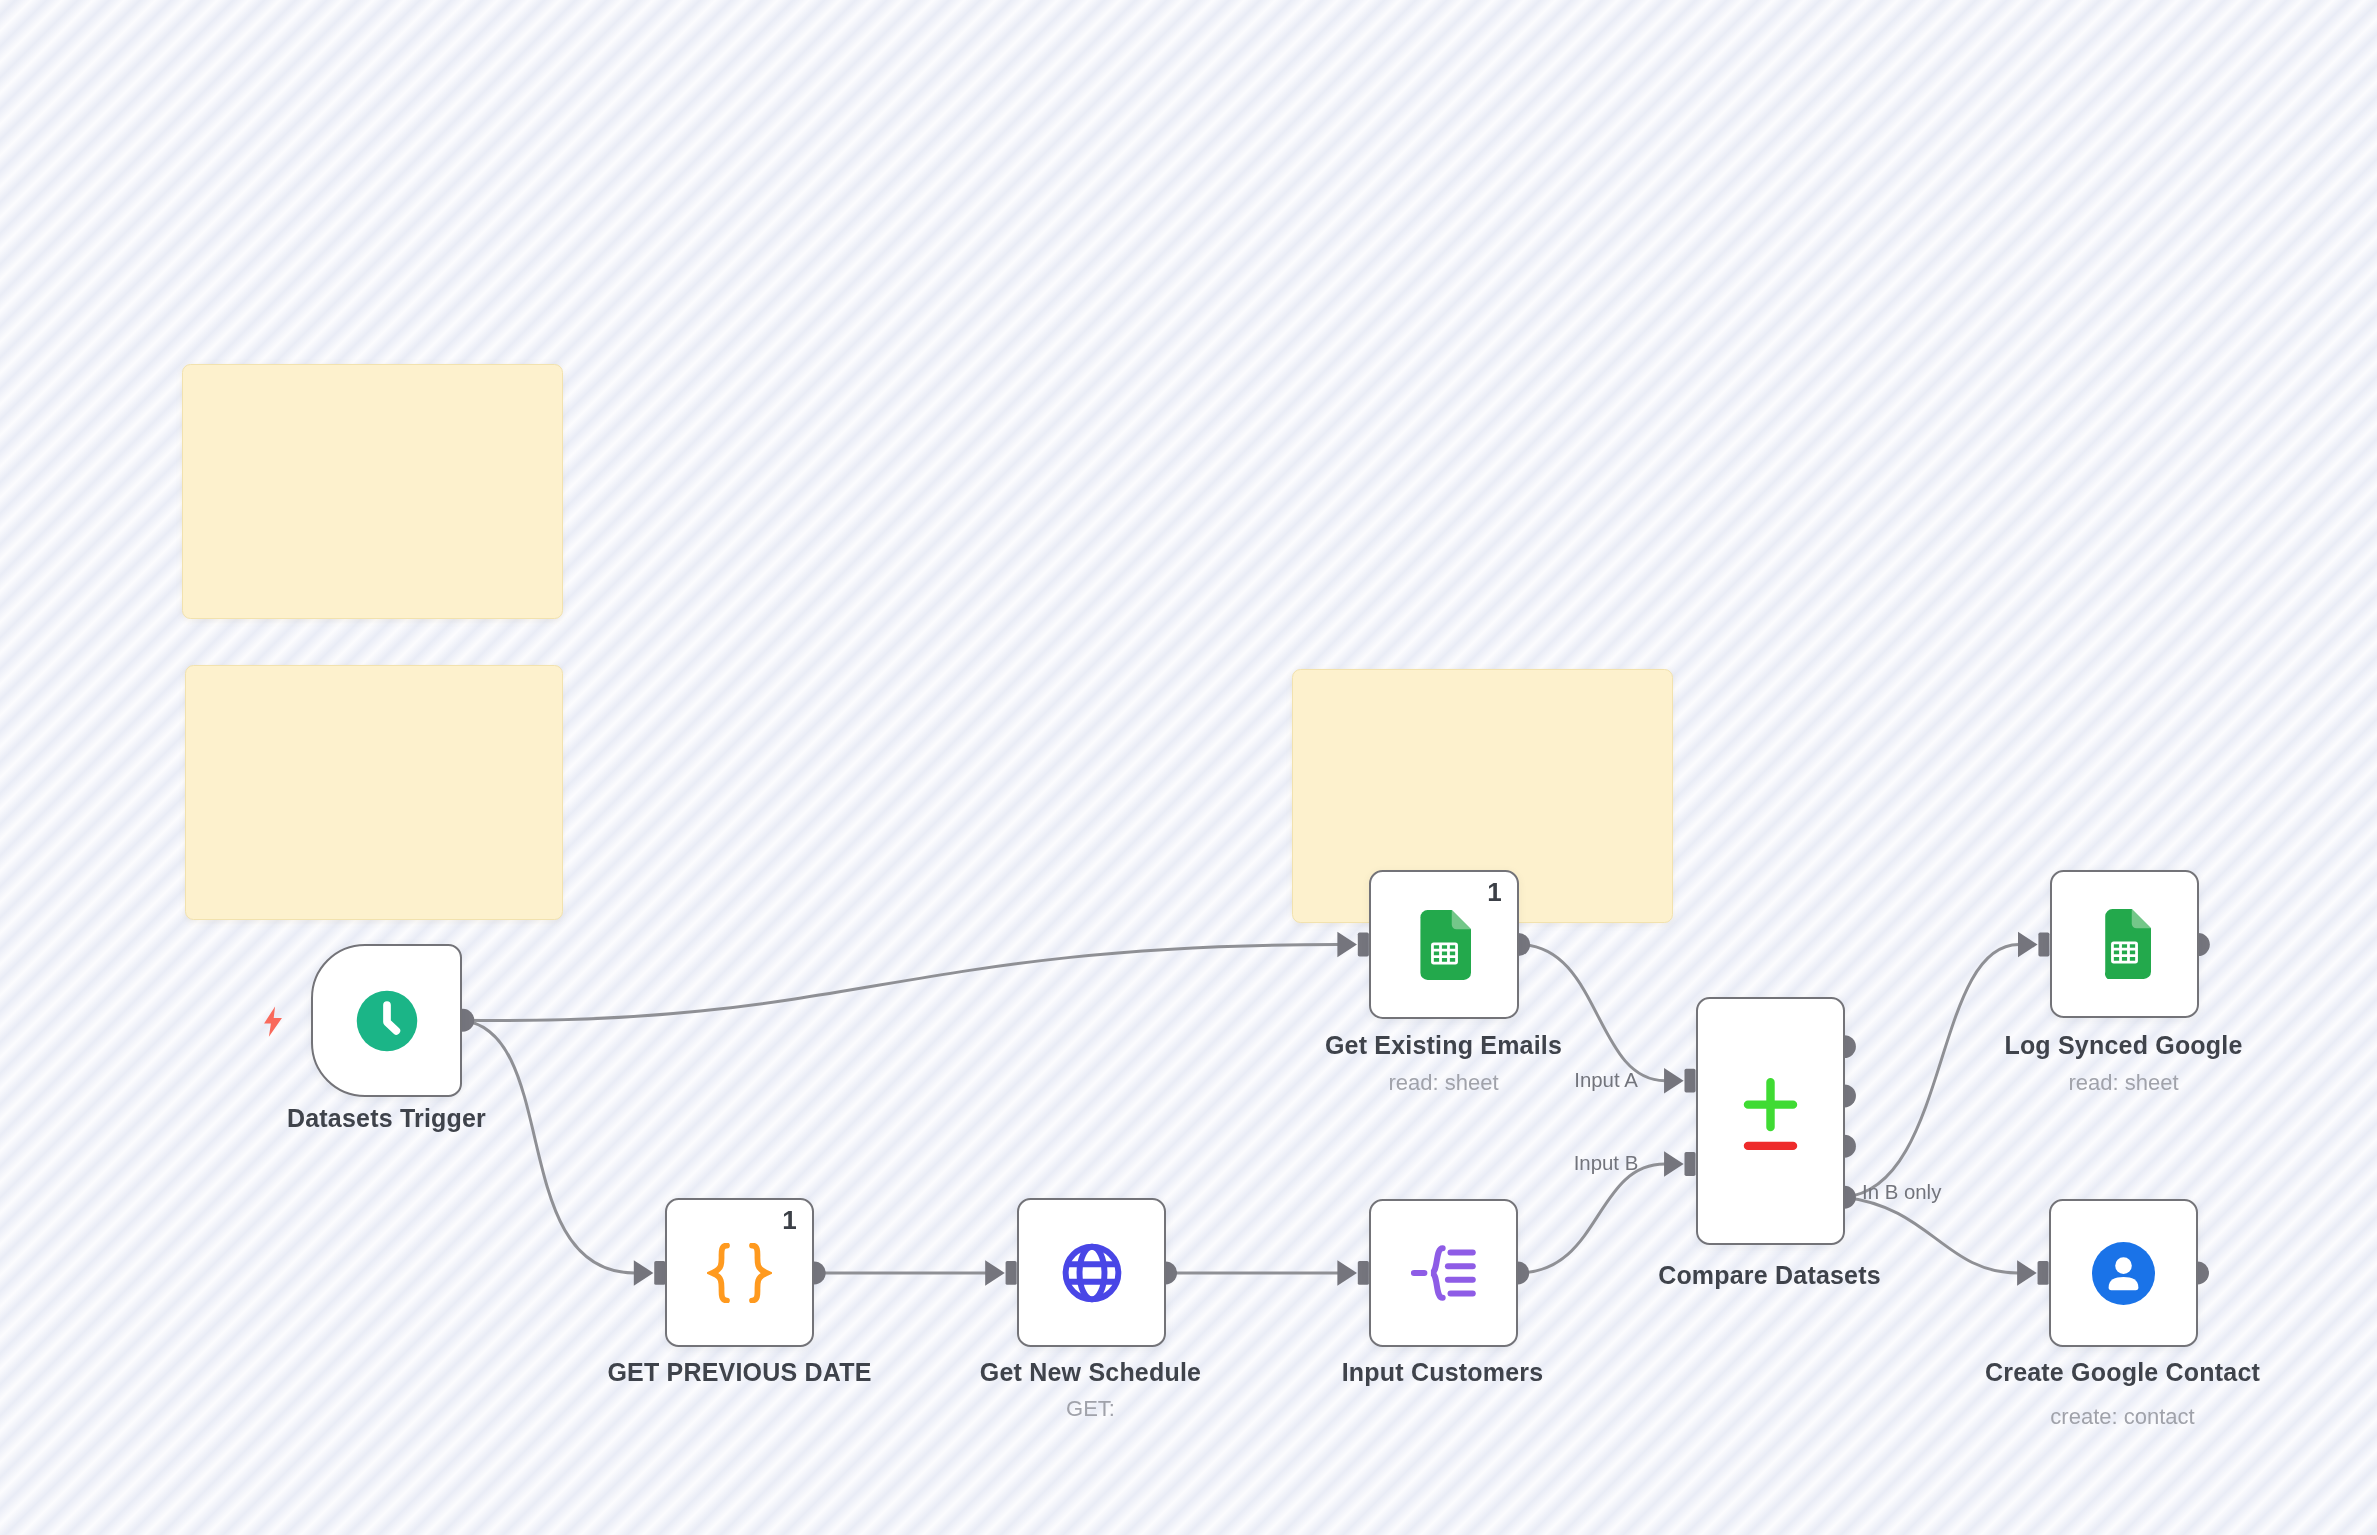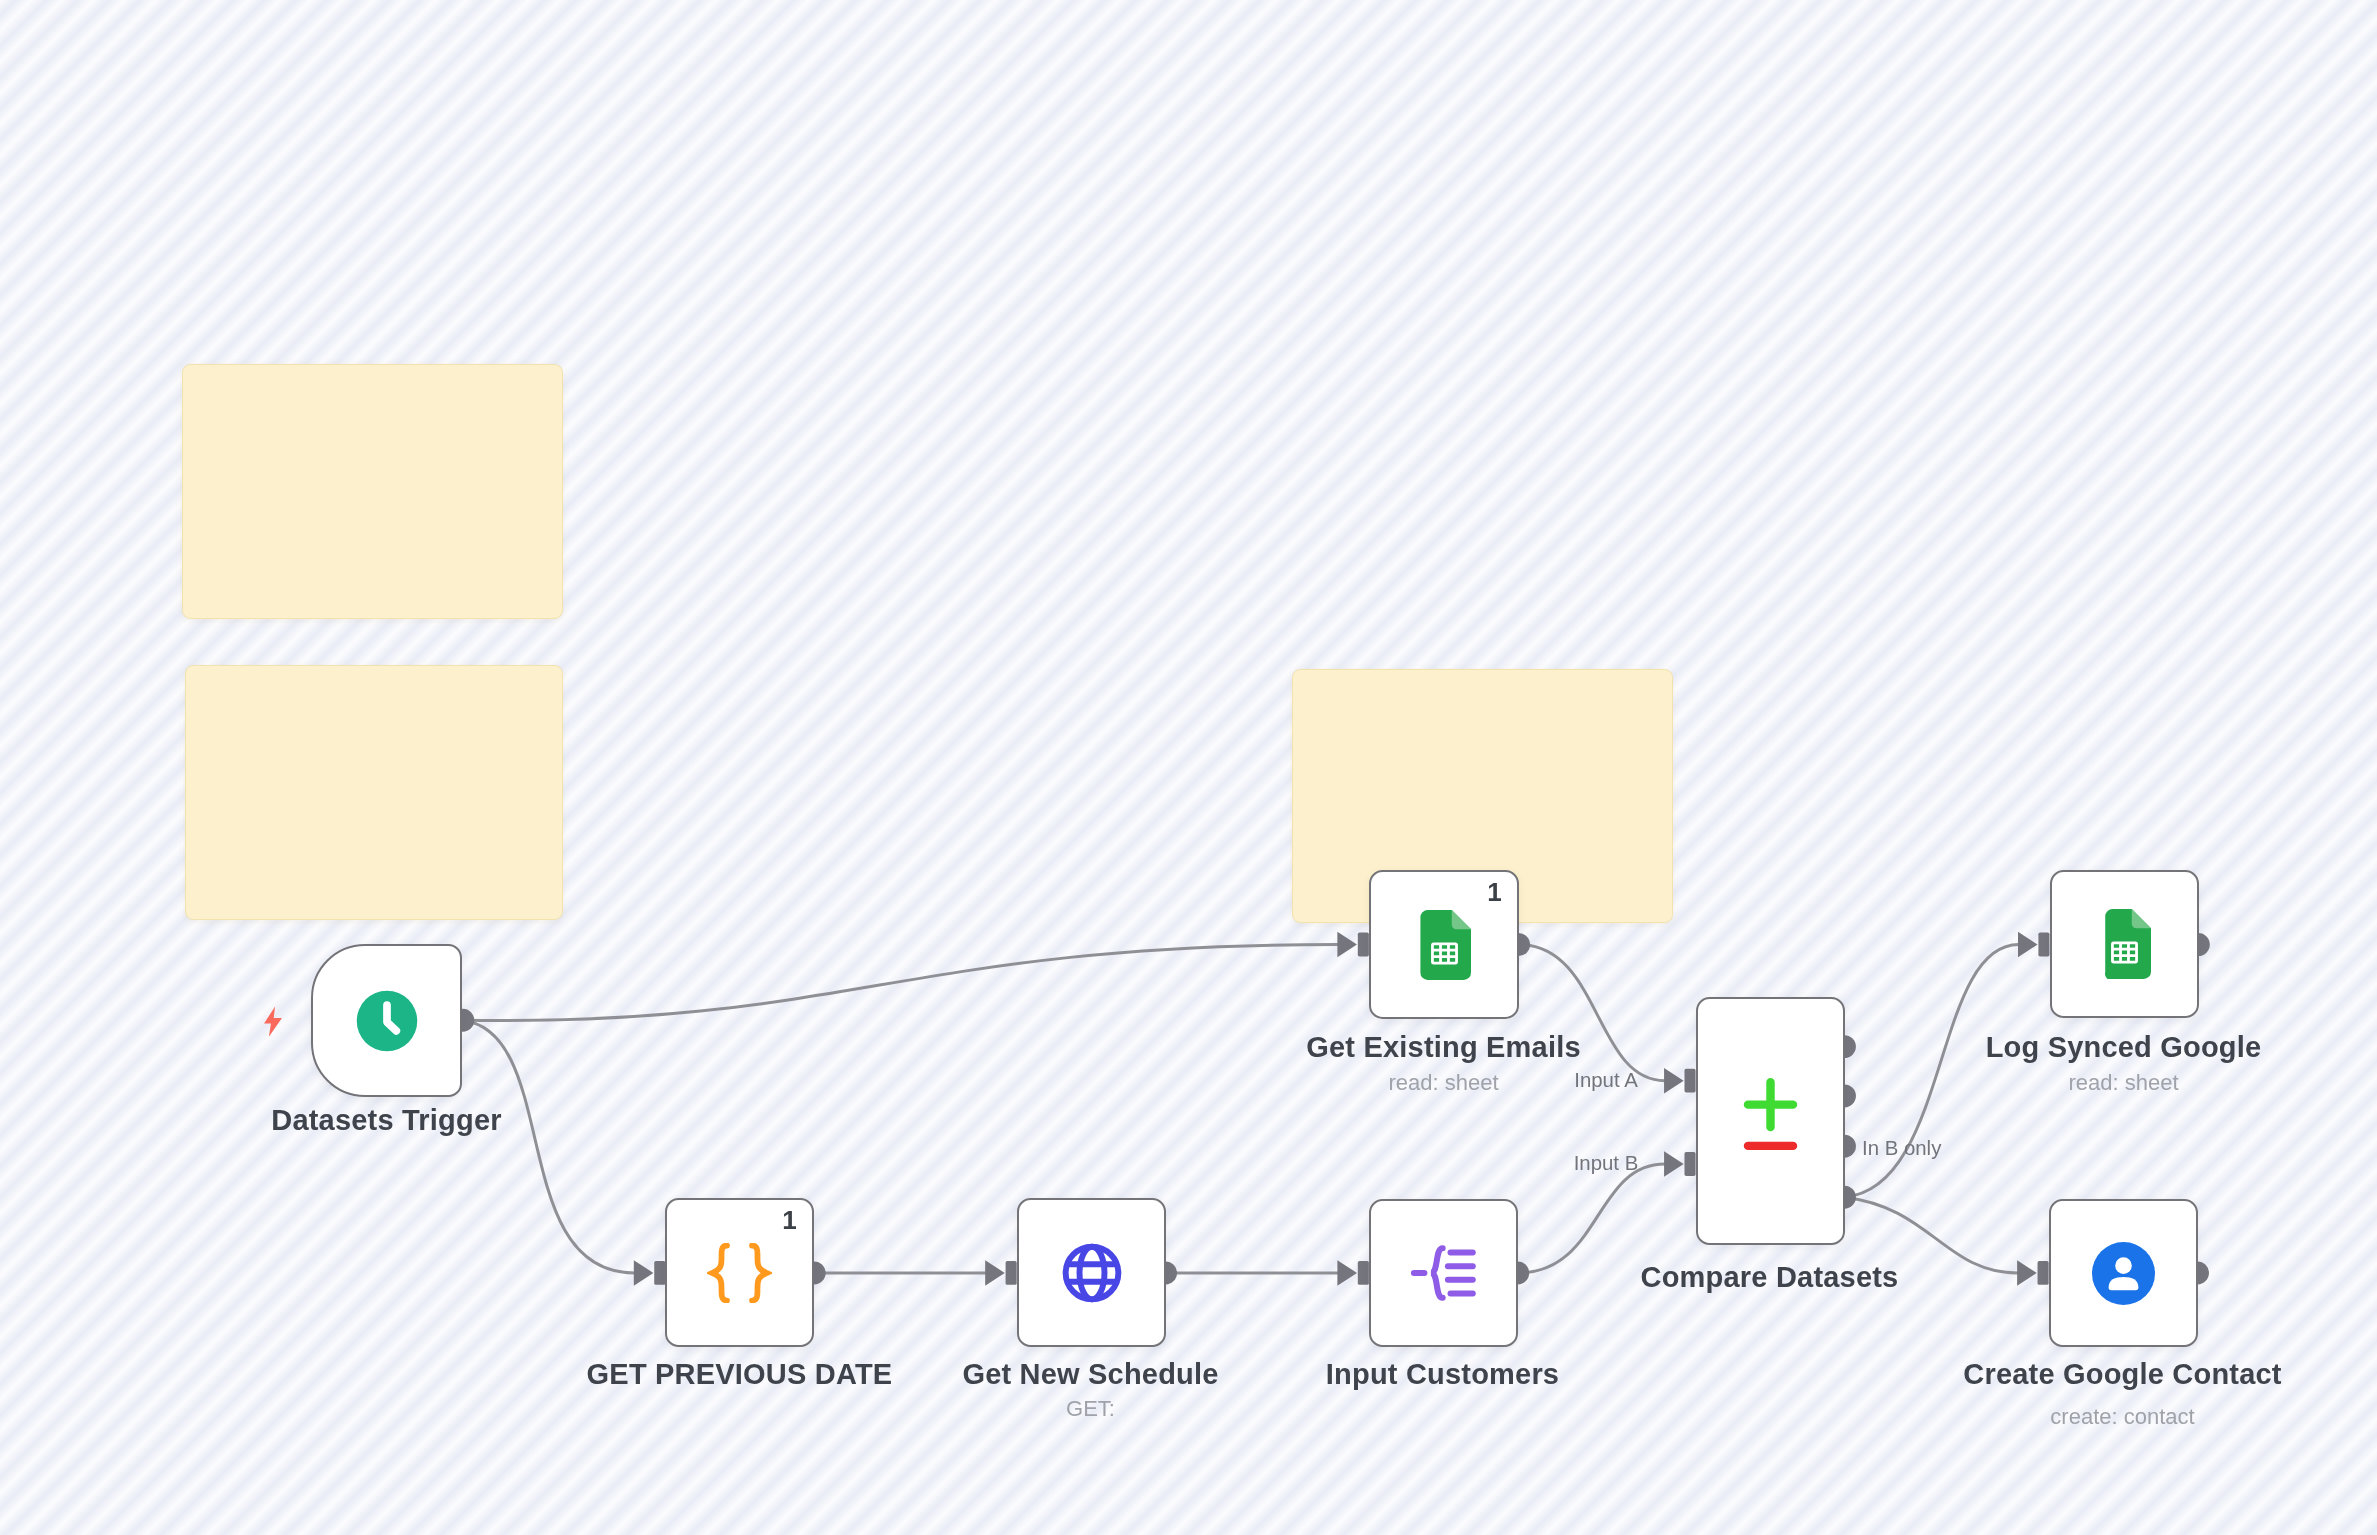--- a/index.html
+++ b/index.html
@@ -18,21 +18,21 @@
     position:absolute;background:#ffffff;border:2.6px solid #737378;border-radius:13.6px;
     display:flex;align-items:center;justify-content:center;z-index:3;
     box-shadow:0 2.6px 8.5px rgba(60,64,84,.07);box-sizing:border-box;
   }
   .node--trigger{border-radius:54px 13.6px 13.6px 54px;}
   .badge{
     position:absolute;top:5.1px;right:15.3px;font-size:26px;font-weight:700;color:#3c4047;
   }
   .label{
     position:absolute;width:357px;text-align:center;z-index:4;
-    font-size:29px;font-weight:600;color:#3f434b;letter-spacing:0.2px;
+    font-size:25px;font-weight:600;color:#3f434b;letter-spacing:0.2px;
   }
   .sublabel{
     position:absolute;width:357px;text-align:center;z-index:4;
     font-size:22px;font-weight:400;color:#a0a2aa;
   }
   .port-label{
     position:absolute;z-index:4;font-size:20.4px;font-weight:500;color:#72747c;line-height:25.5px;
   }
   .port-label--right-align{text-align:center;}
   .bolt{position:absolute;z-index:3;}
@@ -223,16 +223,16 @@
   <div class="label" style="left:1265px;top:1031px">Get Existing Emails</div>
   <div class="sublabel" style="left:1265px;top:1070px">read: sheet</div>
   <div class="label" style="left:1591px;top:1261px">Compare Datasets</div>
   <div class="label" style="left:1945px;top:1031px">Log Synced Google</div>
   <div class="sublabel" style="left:1945px;top:1070px">read: sheet</div>
   <div class="label" style="left:1944px;top:1358px">Create Google Contact</div>
   <div class="sublabel" style="left:1944px;top:1404px">create: contact</div>
 
   <div class="port-label port-label--right-align" style="left:1542px;top:1068px;width:128px">Input A</div>
   <div class="port-label port-label--right-align" style="left:1542px;top:1151px;width:128px">Input B</div>
-  <div class="port-label" style="left:1862px;top:1136px;width:145px">In B only</div>
+  <div class="port-label" style="left:1862px;top:1180px;width:145px">In B only</div>
 
 </div>
 
 
 </body></html>

